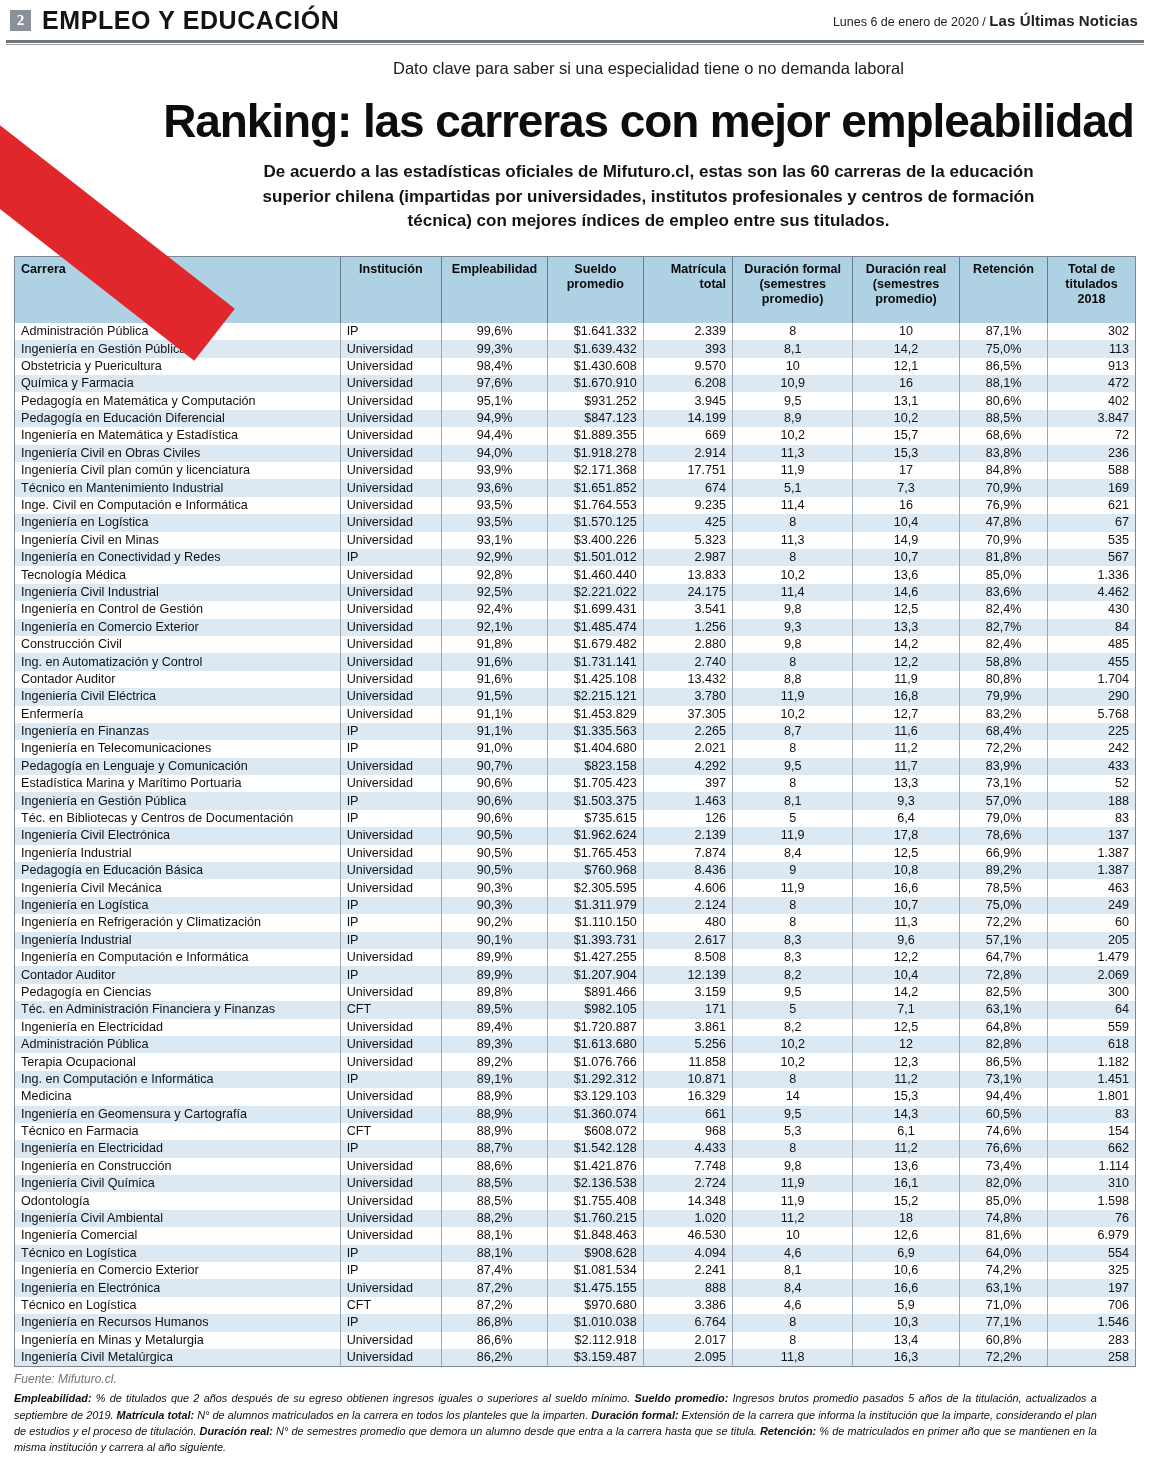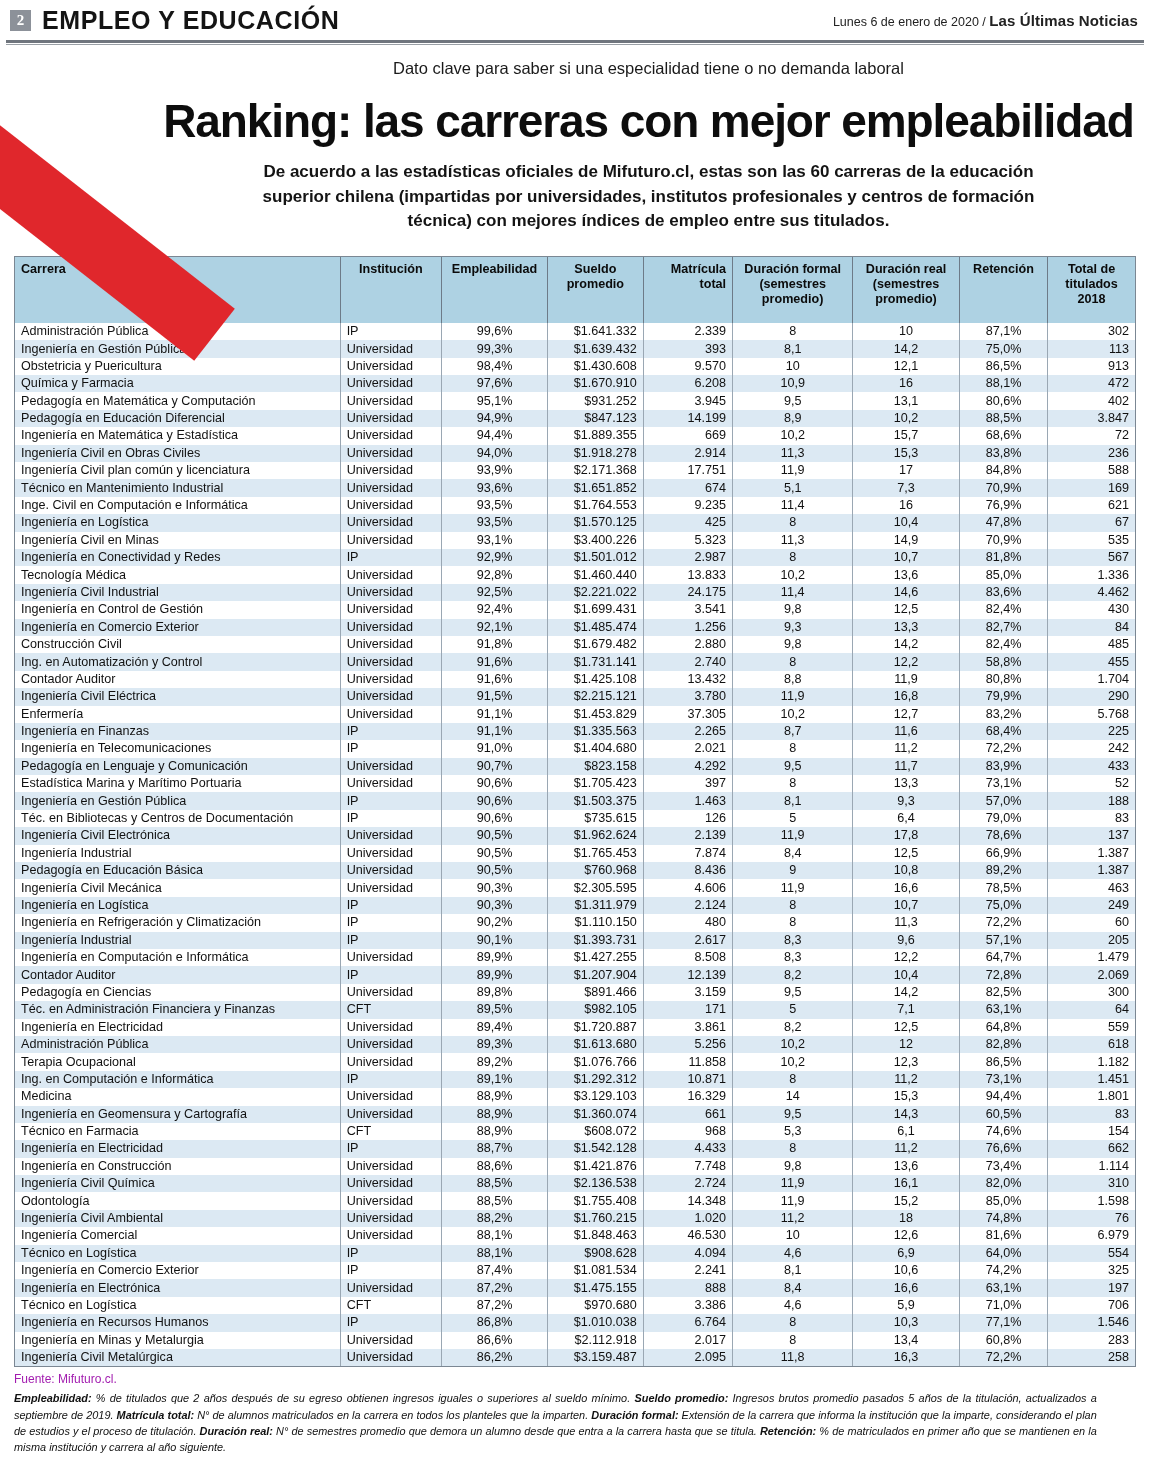--- a/index.html
+++ b/index.html
@@ -166,21 +166,22 @@
   table.rank tbody tr.alt td { background: #dce9f3; }
   td.carrera { text-align: left; }
   td.inst    { text-align: left; padding-left: 9px; }
   td.num     { text-align: center; }
   td.right   { text-align: right; padding-right: 14px; }
 
   
   .source {
     margin: 5px 14px 0 14px;
     font-size: 12px;
-    color: #a21caf;
+    font-style: italic;
+    color: #737373;
   }
   .notes {
     margin: 4px 14px 0 14px;
     font-size: 11.3px;
     line-height: 1.45;
     text-align: justify;
     color: #101010;
     font-style: italic;
     transform: scaleX(0.965);
     transform-origin: left top;

